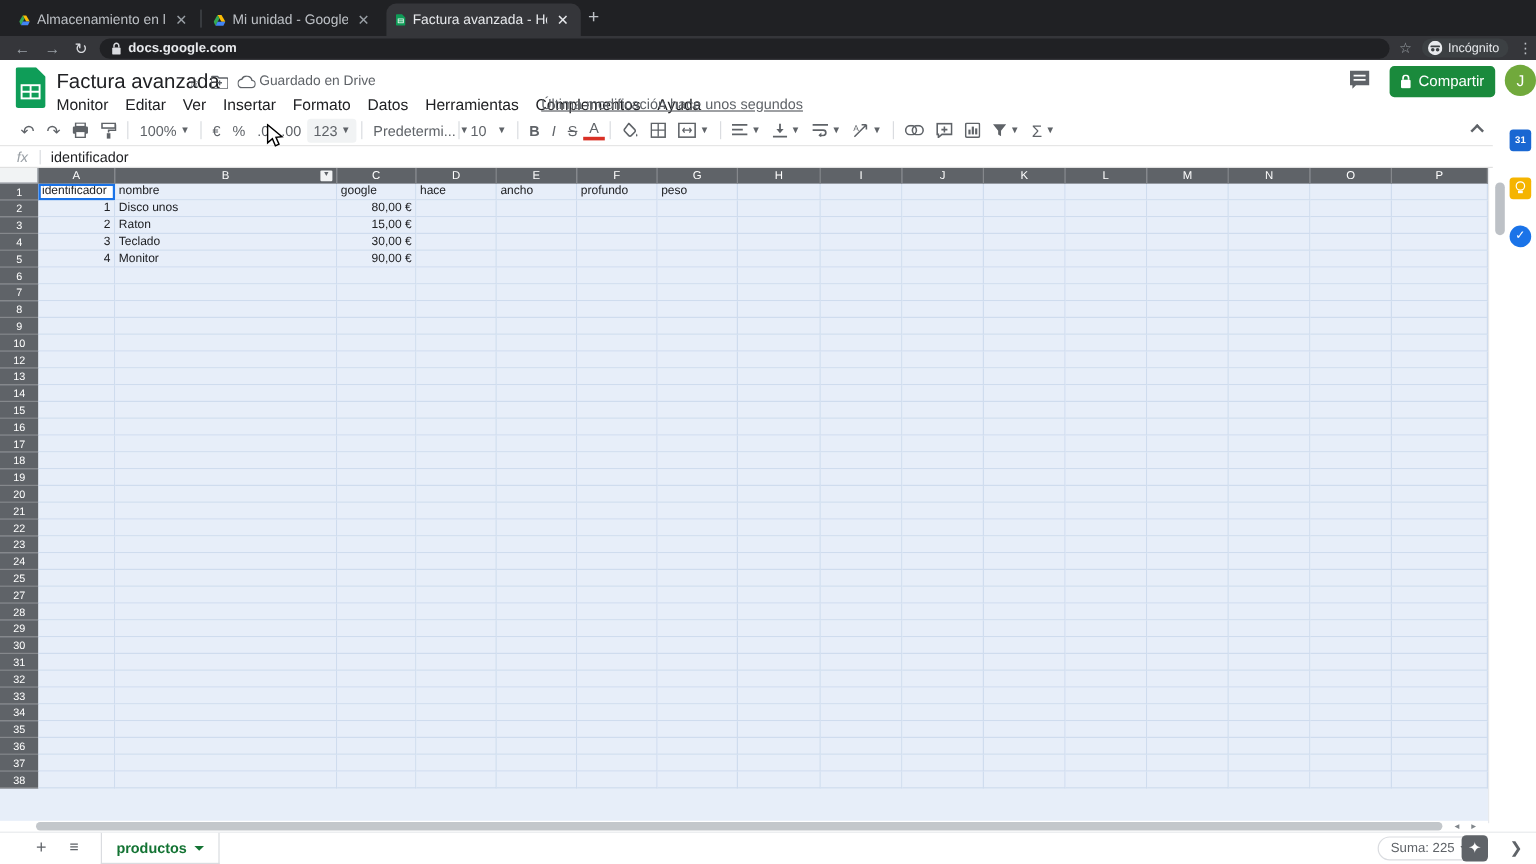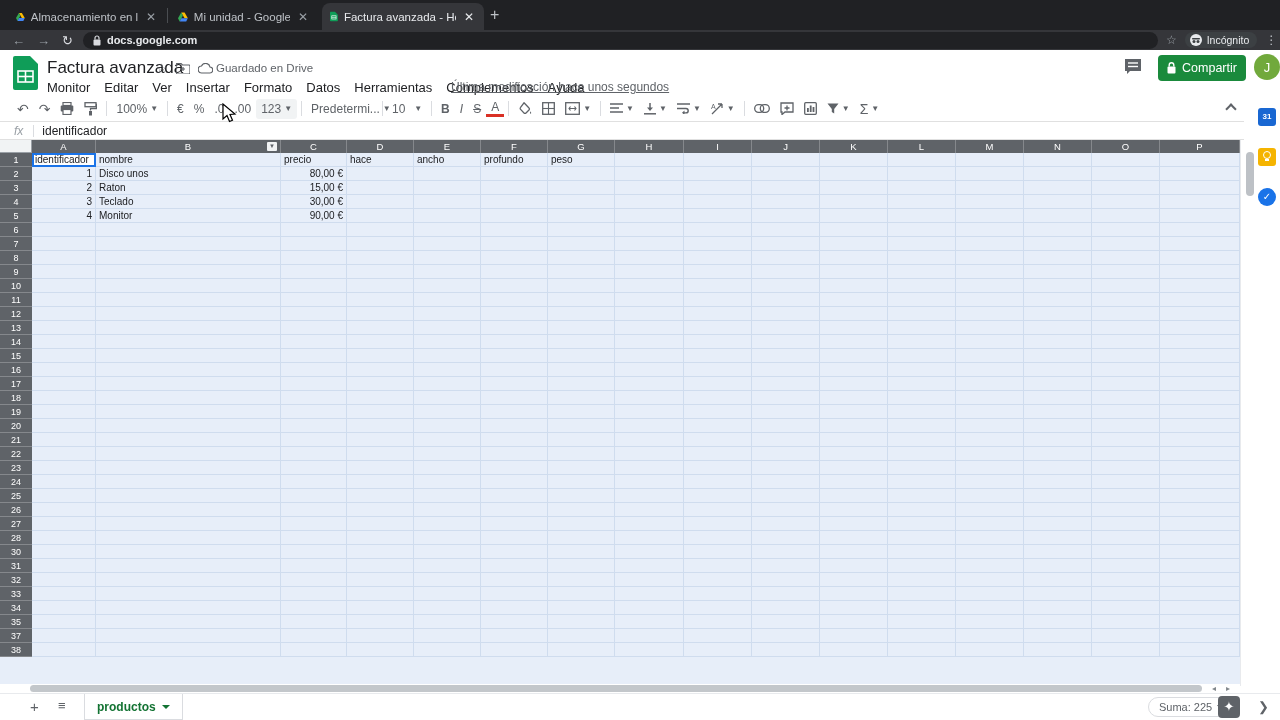--- a/index.html
+++ b/index.html
@@ -360,21 +360,21 @@
         <div class="col-hdr" style="width: 68px;">L</div>
         <div class="col-hdr" style="width: 68px;">M</div>
         <div class="col-hdr" style="width: 68px;">N</div>
         <div class="col-hdr" style="width: 68px;">O</div>
         <div class="col-hdr" style="width: 80px;">P</div>
       </div>
       <div class="grid-row">
         <div class="row-hdr">1</div>
         <div class="cell active-cell" style="width: 64px;">identificador</div>
         <div class="cell" style="width: 185px;">nombre</div>
-        <div class="cell" style="width: 66px;">precio</div>
+        <div class="cell" style="width: 66px;">google</div>
         <div class="cell" style="width: 67px;">hace</div>
         <div class="cell" style="width: 67px;">ancho</div>
         <div class="cell" style="width: 67px;">profundo</div>
         <div class="cell" style="width: 67px;">peso</div>
         <div class="cell" style="width: 69px;"></div>
         <div class="cell" style="width: 68px;"></div>
         <div class="cell" style="width: 68px;"></div>
         <div class="cell" style="width: 68px;"></div>
         <div class="cell" style="width: 68px;"></div>
         <div class="cell" style="width: 68px;"></div>
@@ -547,39 +547,20 @@
         <div class="cell" style="width: 68px;"></div>
         <div class="cell" style="width: 68px;"></div>
         <div class="cell" style="width: 68px;"></div>
         <div class="cell" style="width: 68px;"></div>
         <div class="cell" style="width: 68px;"></div>
         <div class="cell" style="width: 68px;"></div>
         <div class="cell" style="width: 68px;"></div>
         <div class="cell" style="width: 80px;"></div>
       </div>
       <div class="grid-row">
-        <div class="row-hdr">11</div>
-        <div class="cell" style="width: 64px;"></div>
-        <div class="cell" style="width: 185px;"></div>
-        <div class="cell" style="width: 66px;"></div>
-        <div class="cell" style="width: 67px;"></div>
-        <div class="cell" style="width: 67px;"></div>
-        <div class="cell" style="width: 67px;"></div>
-        <div class="cell" style="width: 67px;"></div>
-        <div class="cell" style="width: 69px;"></div>
-        <div class="cell" style="width: 68px;"></div>
-        <div class="cell" style="width: 68px;"></div>
-        <div class="cell" style="width: 68px;"></div>
-        <div class="cell" style="width: 68px;"></div>
-        <div class="cell" style="width: 68px;"></div>
-        <div class="cell" style="width: 68px;"></div>
-        <div class="cell" style="width: 68px;"></div>
-        <div class="cell" style="width: 80px;"></div>
-      </div>
-      <div class="grid-row">
         <div class="row-hdr">12</div>
         <div class="cell" style="width: 64px;"></div>
         <div class="cell" style="width: 185px;"></div>
         <div class="cell" style="width: 66px;"></div>
         <div class="cell" style="width: 67px;"></div>
         <div class="cell" style="width: 67px;"></div>
         <div class="cell" style="width: 67px;"></div>
         <div class="cell" style="width: 67px;"></div>
         <div class="cell" style="width: 69px;"></div>
         <div class="cell" style="width: 68px;"></div>
@@ -832,39 +813,20 @@
         <div class="cell" style="width: 68px;"></div>
         <div class="cell" style="width: 68px;"></div>
         <div class="cell" style="width: 68px;"></div>
         <div class="cell" style="width: 68px;"></div>
         <div class="cell" style="width: 68px;"></div>
         <div class="cell" style="width: 68px;"></div>
         <div class="cell" style="width: 68px;"></div>
         <div class="cell" style="width: 80px;"></div>
       </div>
       <div class="grid-row">
-        <div class="row-hdr">26</div>
-        <div class="cell" style="width: 64px;"></div>
-        <div class="cell" style="width: 185px;"></div>
-        <div class="cell" style="width: 66px;"></div>
-        <div class="cell" style="width: 67px;"></div>
-        <div class="cell" style="width: 67px;"></div>
-        <div class="cell" style="width: 67px;"></div>
-        <div class="cell" style="width: 67px;"></div>
-        <div class="cell" style="width: 69px;"></div>
-        <div class="cell" style="width: 68px;"></div>
-        <div class="cell" style="width: 68px;"></div>
-        <div class="cell" style="width: 68px;"></div>
-        <div class="cell" style="width: 68px;"></div>
-        <div class="cell" style="width: 68px;"></div>
-        <div class="cell" style="width: 68px;"></div>
-        <div class="cell" style="width: 68px;"></div>
-        <div class="cell" style="width: 80px;"></div>
-      </div>
-      <div class="grid-row">
         <div class="row-hdr">27</div>
         <div class="cell" style="width: 64px;"></div>
         <div class="cell" style="width: 185px;"></div>
         <div class="cell" style="width: 66px;"></div>
         <div class="cell" style="width: 67px;"></div>
         <div class="cell" style="width: 67px;"></div>
         <div class="cell" style="width: 67px;"></div>
         <div class="cell" style="width: 67px;"></div>
         <div class="cell" style="width: 69px;"></div>
         <div class="cell" style="width: 68px;"></div>
@@ -889,20 +851,39 @@
         <div class="cell" style="width: 68px;"></div>
         <div class="cell" style="width: 68px;"></div>
         <div class="cell" style="width: 68px;"></div>
         <div class="cell" style="width: 68px;"></div>
         <div class="cell" style="width: 68px;"></div>
         <div class="cell" style="width: 68px;"></div>
         <div class="cell" style="width: 68px;"></div>
         <div class="cell" style="width: 80px;"></div>
       </div>
       <div class="grid-row">
+        <div class="row-hdr">29</div>
+        <div class="cell" style="width: 64px;"></div>
+        <div class="cell" style="width: 185px;"></div>
+        <div class="cell" style="width: 66px;"></div>
+        <div class="cell" style="width: 67px;"></div>
+        <div class="cell" style="width: 67px;"></div>
+        <div class="cell" style="width: 67px;"></div>
+        <div class="cell" style="width: 67px;"></div>
+        <div class="cell" style="width: 69px;"></div>
+        <div class="cell" style="width: 68px;"></div>
+        <div class="cell" style="width: 68px;"></div>
+        <div class="cell" style="width: 68px;"></div>
+        <div class="cell" style="width: 68px;"></div>
+        <div class="cell" style="width: 68px;"></div>
+        <div class="cell" style="width: 68px;"></div>
+        <div class="cell" style="width: 68px;"></div>
+        <div class="cell" style="width: 80px;"></div>
+      </div>
+      <div class="grid-row">
         <div class="row-hdr">30</div>
         <div class="cell" style="width: 64px;"></div>
         <div class="cell" style="width: 185px;"></div>
         <div class="cell" style="width: 66px;"></div>
         <div class="cell" style="width: 67px;"></div>
         <div class="cell" style="width: 67px;"></div>
         <div class="cell" style="width: 67px;"></div>
         <div class="cell" style="width: 67px;"></div>
         <div class="cell" style="width: 69px;"></div>
         <div class="cell" style="width: 68px;"></div>
@@ -985,20 +966,39 @@
         <div class="cell" style="width: 68px;"></div>
         <div class="cell" style="width: 68px;"></div>
         <div class="cell" style="width: 68px;"></div>
         <div class="cell" style="width: 68px;"></div>
         <div class="cell" style="width: 68px;"></div>
         <div class="cell" style="width: 68px;"></div>
         <div class="cell" style="width: 80px;"></div>
       </div>
       <div class="grid-row">
         <div class="row-hdr">35</div>
+        <div class="cell" style="width: 64px;"></div>
+        <div class="cell" style="width: 185px;"></div>
+        <div class="cell" style="width: 66px;"></div>
+        <div class="cell" style="width: 67px;"></div>
+        <div class="cell" style="width: 67px;"></div>
+        <div class="cell" style="width: 67px;"></div>
+        <div class="cell" style="width: 67px;"></div>
+        <div class="cell" style="width: 69px;"></div>
+        <div class="cell" style="width: 68px;"></div>
+        <div class="cell" style="width: 68px;"></div>
+        <div class="cell" style="width: 68px;"></div>
+        <div class="cell" style="width: 68px;"></div>
+        <div class="cell" style="width: 68px;"></div>
+        <div class="cell" style="width: 68px;"></div>
+        <div class="cell" style="width: 68px;"></div>
+        <div class="cell" style="width: 80px;"></div>
+      </div>
+      <div class="grid-row">
+        <div class="row-hdr">36</div>
         <div class="cell" style="width: 64px;"></div>
         <div class="cell" style="width: 185px;"></div>
         <div class="cell" style="width: 66px;"></div>
         <div class="cell" style="width: 67px;"></div>
         <div class="cell" style="width: 67px;"></div>
         <div class="cell" style="width: 67px;"></div>
         <div class="cell" style="width: 67px;"></div>
         <div class="cell" style="width: 69px;"></div>
         <div class="cell" style="width: 68px;"></div>
         <div class="cell" style="width: 68px;"></div>

